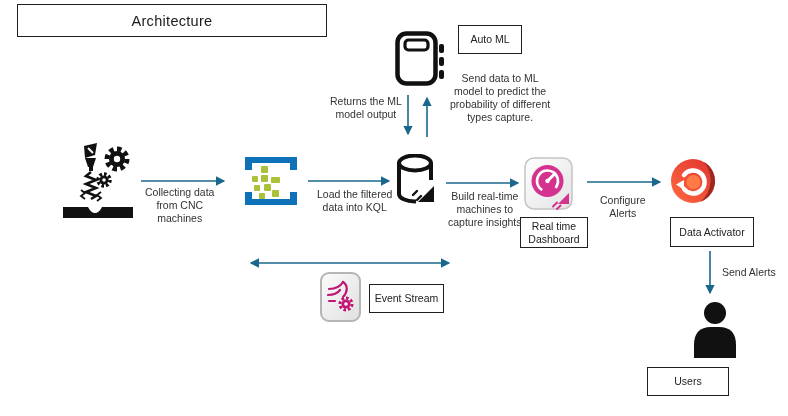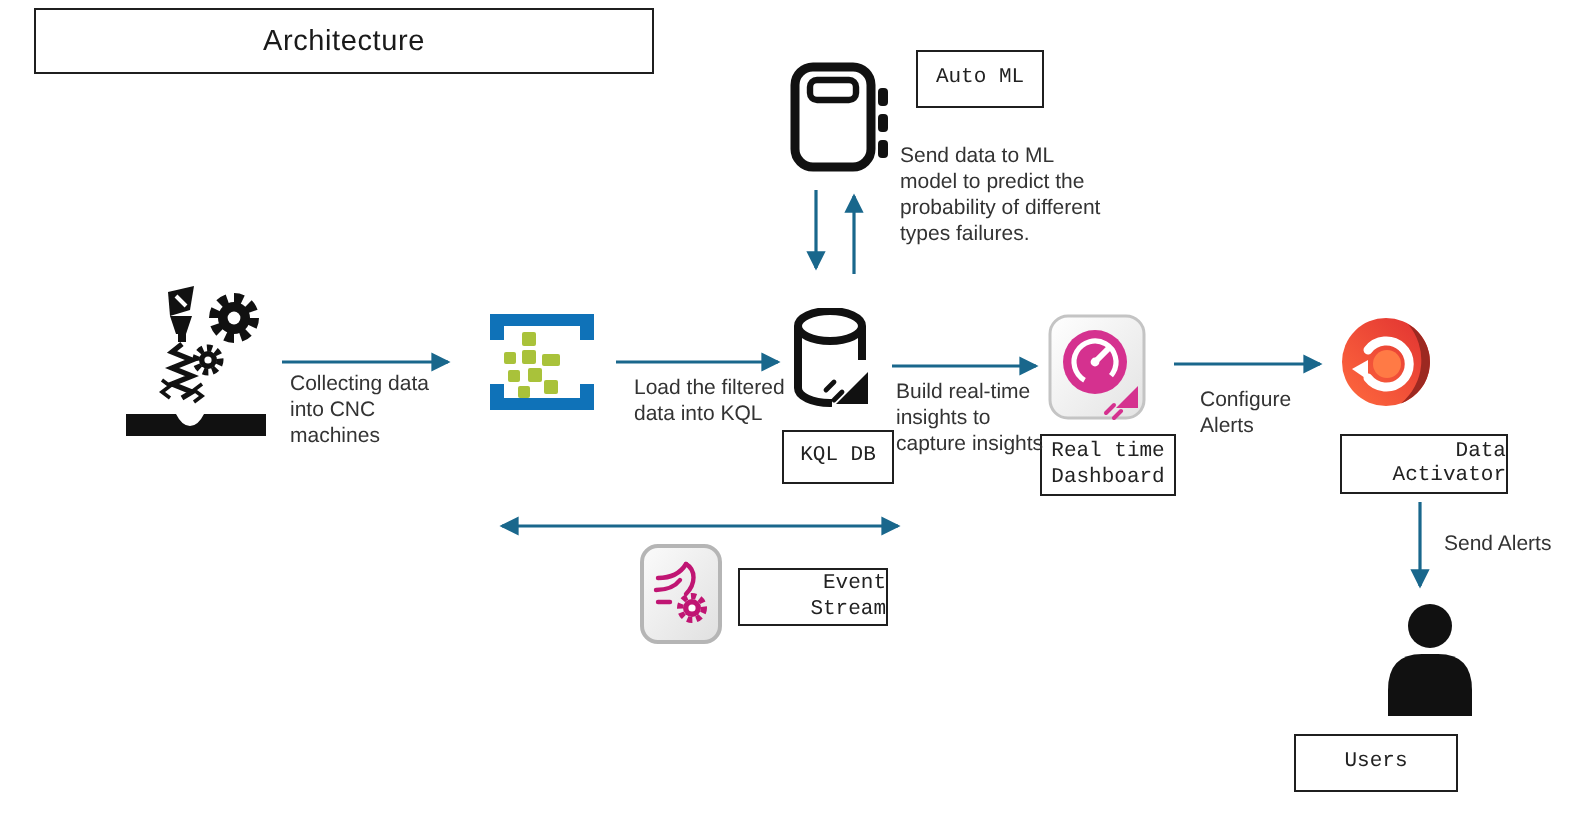--- a/index.html
+++ b/index.html
@@ -9,23 +9,23 @@
   }
   .abs{position:absolute;}
   .title-box{
     left:17px;top:4px;width:308px;height:31px;border:1.6px solid #1f1f1f;
     display:flex;align-items:center;justify-content:center;
     font-size:14.5px;color:#1a1a1a;letter-spacing:.3px;background:#fff;
   }
   .label-box{
     background:#fff;border:1.4px solid #1f1f1f;
     display:flex;flex-direction:column;align-items:center;justify-content:center;
-    text-align:right;font-size:10.5px;line-height:12.5px;color:#222;font-family:Liberation Mono, monospace;
+    text-align:right;font-size:10.5px;line-height:12.5px;color:#222;
   }
-  .note{font-size:10.5px;line-height:13px;color:#333;white-space:nowrap;}
+  .note{font-size:10.5px;line-height:13px;color:#333;white-space:nowrap;text-align:center;}
   svg{display:block;}
   .arrow-layer{left:0;top:0;pointer-events:none;}
 </style>
 </head>
 <body>
 
 <div class="canvas">
 
   <svg class="abs arrow-layer" width="788" height="416" viewBox="0 0 788 416">
     <defs>
@@ -80,23 +80,20 @@
   </svg>
 
   <svg class="abs" style="left:396px;top:154px" width="40" height="52" viewBox="0 0 40 52">
     <path d="M3,9 V40 A16,7.5 0 0 0 35,40 V9" fill="#fff" stroke="#111" stroke-width="4"></path>
     <ellipse cx="19" cy="9" rx="16" ry="7.5" fill="#fff" stroke="#111" stroke-width="4"></ellipse>
     <rect x="20" y="26" width="20" height="26" fill="#fff"></rect>
     <polygon points="22,48 38,32 38,48" fill="#111"></polygon>
     <line x1="17" y1="41" x2="21" y2="37" stroke="#111" stroke-width="2.4" stroke-linecap="round"></line>
     <line x1="21" y1="46" x2="25" y2="42" stroke="#111" stroke-width="2.4" stroke-linecap="round"></line>
   </svg>
-  <div class="abs label-box" style="left:391px;top:215px;width:54px;height:25px">
-    <div>KQL DB</div>
-  </div>
 
   <svg class="abs" style="left:395px;top:31px" width="50" height="55" viewBox="0 0 50 55">
     <rect x="2.5" y="2.5" width="38" height="50" rx="9" fill="#fff" stroke="#111" stroke-width="4.5"></rect>
     <rect x="10" y="9" width="23" height="10" rx="3.5" fill="#fff" stroke="#111" stroke-width="3.2"></rect>
     <rect x="44" y="13" width="5" height="9" rx="2" fill="#111"></rect>
     <rect x="44" y="26" width="5" height="9" rx="2" fill="#111"></rect>
     <rect x="44" y="39" width="5" height="9" rx="2" fill="#111"></rect>
   </svg>
   <div class="abs label-box" style="left:458px;top:25px;width:62px;height:27px">
     <div>Auto ML</div>
@@ -165,39 +162,43 @@
     <circle cx="26" cy="32" r="4.5" fill="#c01573"></circle>
     <circle cx="26" cy="32" r="6" fill="none" stroke="#c01573" stroke-width="3" pathLength="48" stroke-dasharray="3.4 2.6"></circle>
     <circle cx="26" cy="32" r="1.8" fill="#fff"></circle>
   </svg>
   <div class="abs label-box" style="left:369px;top:284px;width:73px;height:27px">
     <div>Event Stream</div>
   </div>
 
   <div class="abs note" style="left:145px;top:186px">
     <div>Collecting data</div>
-    <div>into CNC</div>
+    <div>from CNC</div>
     <div>machines</div>
   </div>
   <div class="abs note" style="left:317px;top:188px">
     <div>Load the filtered</div>
     <div>data into KQL</div>
   </div>
   <div class="abs note" style="left:448px;top:190px">
     <div>Build real-time</div>
-    <div>insights to</div>
+    <div>machines to</div>
     <div>capture insights</div>
   </div>
   <div class="abs note" style="left:600px;top:194px">
     <div>Configure</div>
     <div>Alerts</div>
   </div>
   <div class="abs note" style="left:722px;top:266px">
     <div>Send Alerts</div>
+  </div>
+  <div class="abs note" style="left:330px;top:95px">
+    <div>Returns the ML</div>
+    <div>model output</div>
   </div>
   <div class="abs note" style="left:450px;top:72px">
     <div>Send data to ML</div>
     <div>model to predict  the</div>
     <div>probability of different</div>
-    <div>types failures.</div>
+    <div>types capture.</div>
   </div>
 
 </div>
 
 </body></html>

